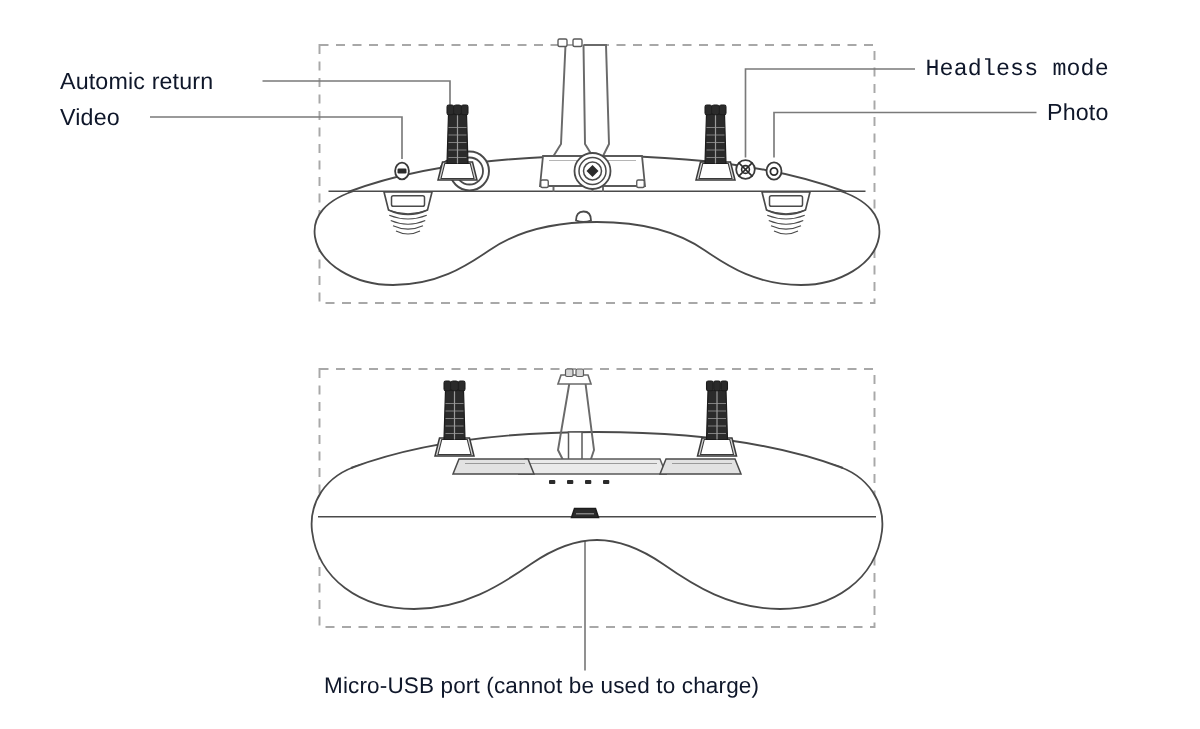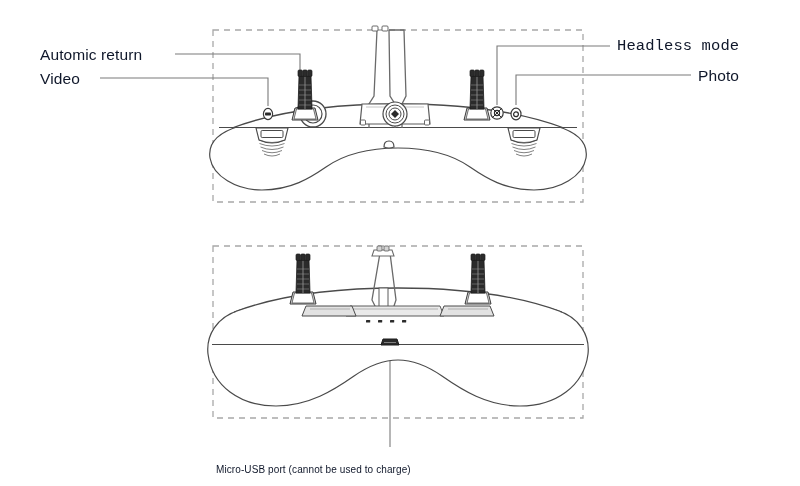--- a/index.html
+++ b/index.html
@@ -17,21 +17,21 @@
     color:#0f172a;
     font-size:15.5px;
     line-height:1;
     white-space:nowrap;
     letter-spacing:0.1px;
   }
   #lbl-automic{left:40px;top:47px;}
   #lbl-video{left:40px;top:71px;}
   #lbl-headless{left:617px;top:39px;font-family:Liberation Mono, monospace;}
   #lbl-photo{left:698px;top:68px;}
-  #lbl-usb{left:216px;top:465px;font-size:10px;}
+  #lbl-usb{left:216px;top:450px;font-size:15px;}
 </style>
 </head>
 <body>
 
 <div id="stage">
 
   <svg class="diagram" viewBox="0 0 800 486" xmlns="http://www.w3.org/2000/svg">
 
     <defs>
       <g id="joystick">

